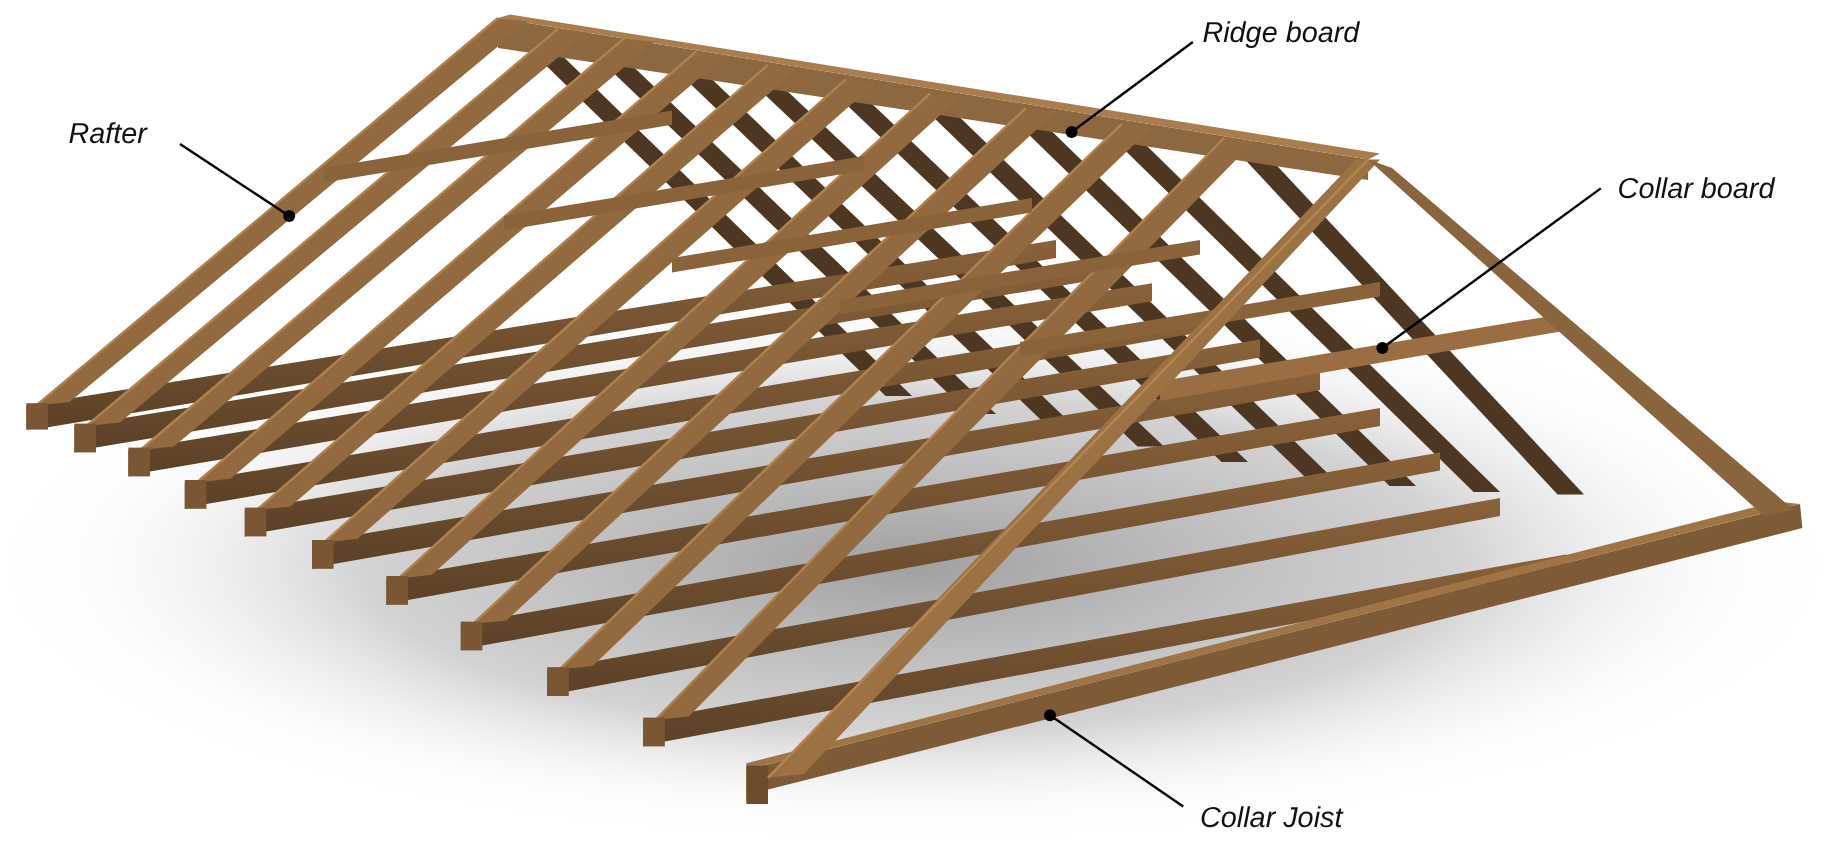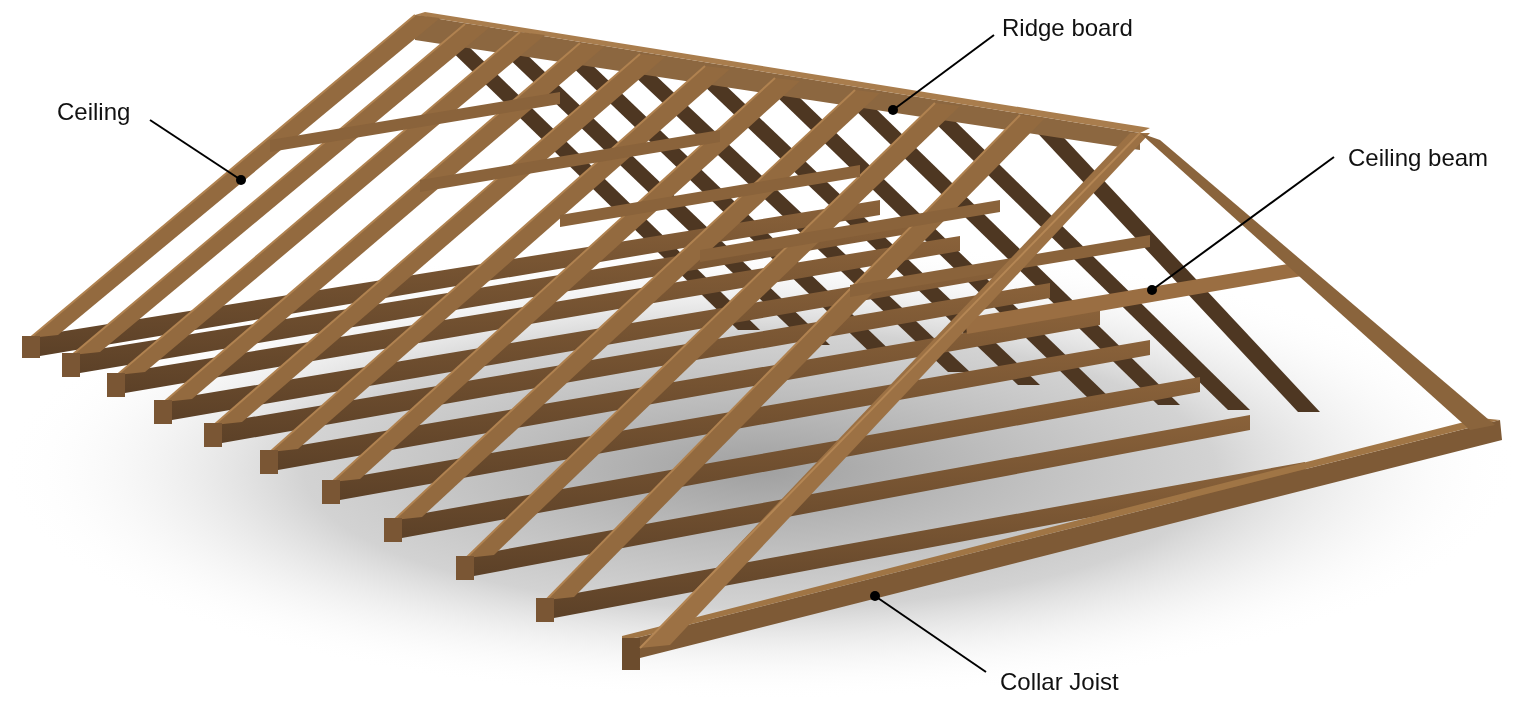--- a/index.html
+++ b/index.html
@@ -5,20 +5,21 @@
   html, body { margin: 0; padding: 0; background: #ffffff; }
   body { width: 1536px; height: 708px; position: relative; overflow: hidden; font-family: "Liberation Sans", "DejaVu Sans", sans-serif; }
   #stage { position: absolute; left: 0; top: 0; width: 1536px; height: 708px; }
   .label {
     position: absolute;
     font-family: "Liberation Sans", "DejaVu Sans", sans-serif;
     font-size: 24px;
     color: #111111;
     white-space: nowrap;
     line-height: 28px;
+    font-style: italic;
   }
 </style>
 </head>
 <body>
 
 <svg id="stage" viewBox="0 0 1536 708" xmlns="http://www.w3.org/2000/svg">
   <defs>
     <radialGradient id="groundShadow" cx="0.5" cy="0.5" r="0.5">
       <stop offset="0" stop-color="#8f8f8f" stop-opacity="0.85"></stop>
       <stop offset="0.6" stop-color="#b5b5b5" stop-opacity="0.6"></stop>
@@ -130,16 +131,16 @@
     <line x1="986" y1="672" x2="875" y2="596"></line>
   </g>
   <g fill="#000">
     <circle cx="241" cy="180" r="5"></circle>
     <circle cx="893" cy="110" r="5"></circle>
     <circle cx="1152" cy="290" r="5"></circle>
     <circle cx="875" cy="596" r="5"></circle>
   </g>
 </svg>
 
-<div class="label" style="left:57px; top:98px;">Ceiling</div>
+<div class="label" style="left:57px; top:98px;">Rafter</div>
 <div class="label" style="left:1002px; top:14px;">Ridge board</div>
-<div class="label" style="left:1348px; top:144px;">Ceiling beam</div>
+<div class="label" style="left:1348px; top:144px;">Collar board</div>
 <div class="label" style="left:1000px; top:668px;">Collar Joist</div>
 
 </body></html>

